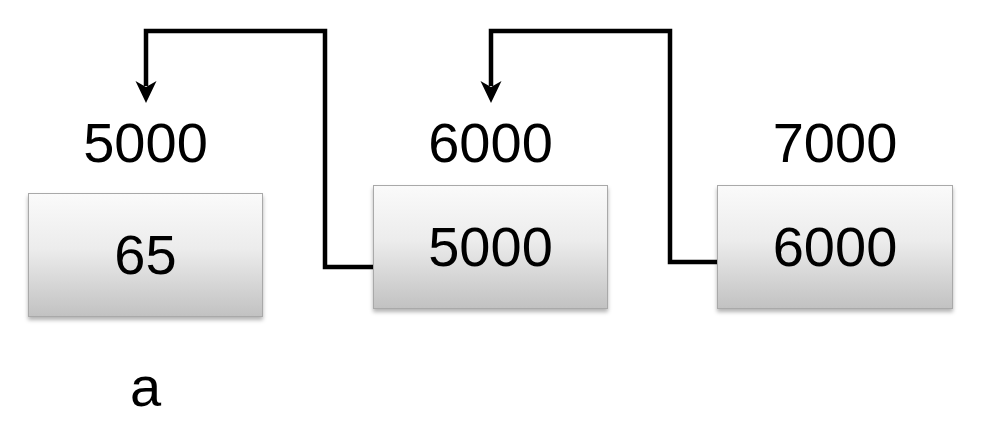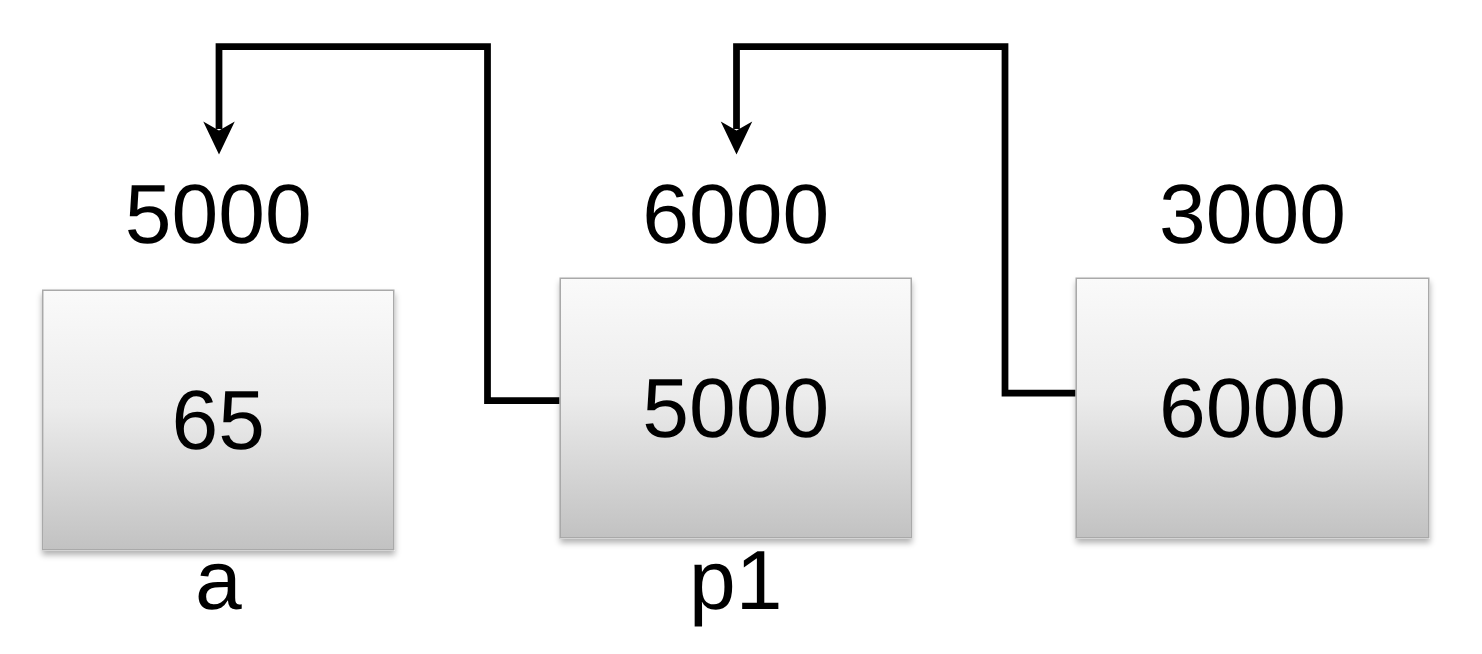--- a/index.html
+++ b/index.html
@@ -29,21 +29,21 @@
     left:0; right:0;
     text-align:center;
     font-size:56px;
     line-height:62px;
     color:#000;
     white-space:nowrap;
   }
   .box {
     position:absolute;
     left:0; right:0;
-    height:174px;
+    height:124px;
     background:linear-gradient(180deg, #fafafa 0%, #ececec 45%, #c2c2c2 100%);
     border:1px solid #a9a9a9;
     box-shadow:0 3px 4px rgba(0,0,0,0.30);
     display:flex;
     align-items:center;
     justify-content:center;
   }
   .value {
     font-size:56px;
     line-height:62px;
@@ -83,23 +83,22 @@
       <span class="value">65</span>
     </div>
     <div class="varname">a</div>
   </div>
 
   <div class="cell" style="left:373px; width:235px;">
     <div class="addr">6000</div>
     <div class="box" style="top:185px;">
       <span class="value">5000</span>
     </div>
-    <div class="varname">p1</div>
   </div>
 
   <div class="cell" style="left:717px; width:236px;">
-    <div class="addr">3000</div>
+    <div class="addr">7000</div>
     <div class="box" style="top:185px;">
       <span class="value">6000</span>
     </div>
   </div>
 
 </div>
 
 </body></html>

